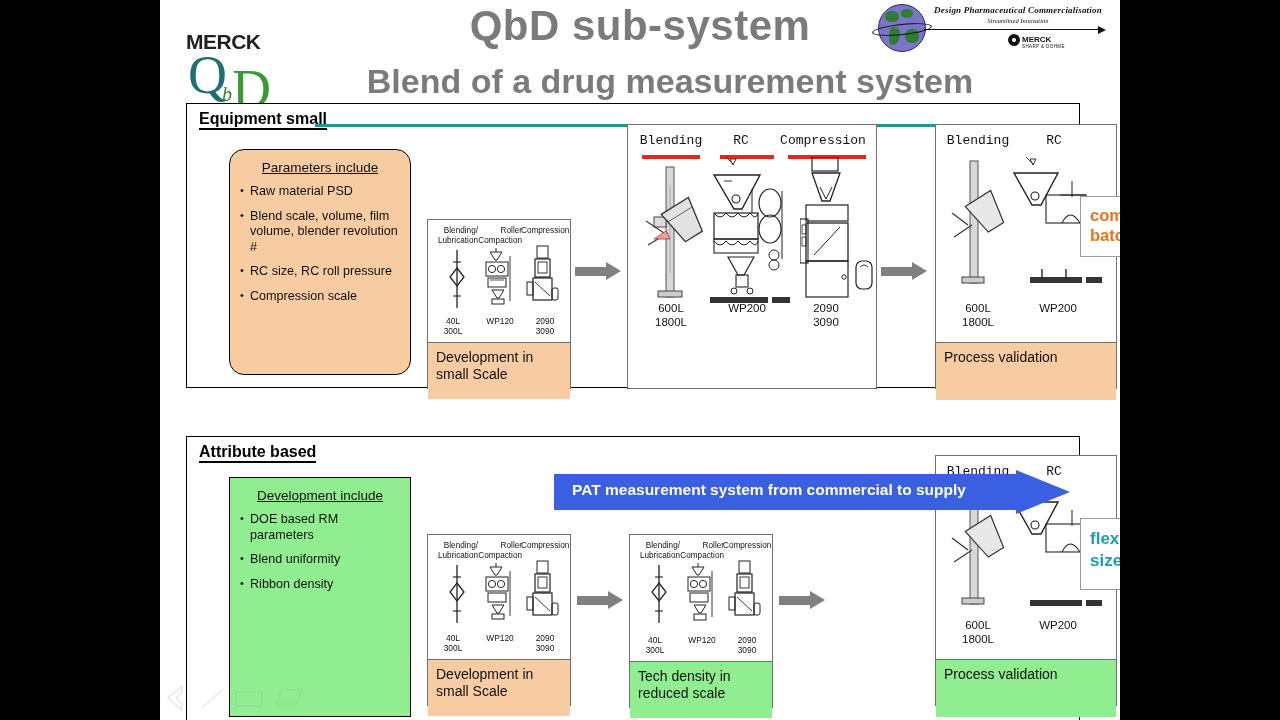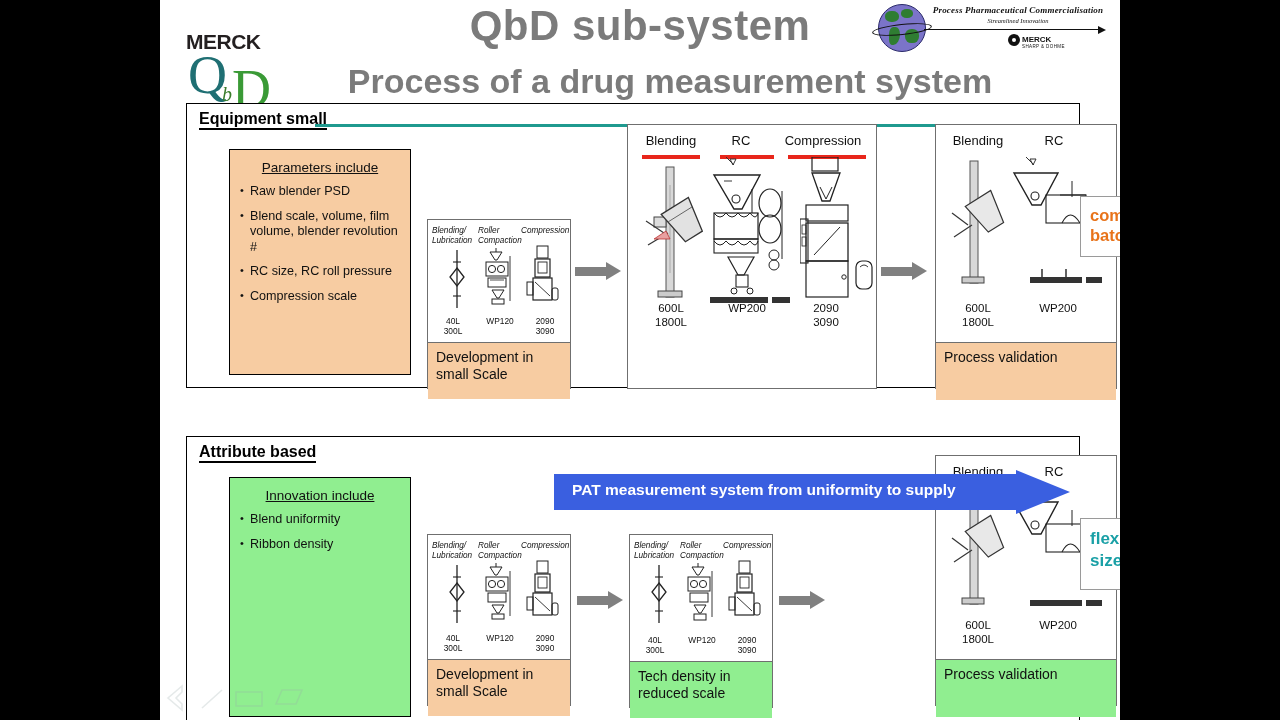--- a/index.html
+++ b/index.html
@@ -53,31 +53,31 @@
   .teal-rule{position:absolute;left:128px;top:20px;width:756px;height:3px;background:#1f9a8f;}
 
   .info-box{position:absolute;border:1px solid #000;}
   .info-title{text-align:center;font-size:13.5px;color:#111;text-decoration:underline;
       margin:10px 0 9px 0;}
   .info-box ul{margin:0;padding:0 8px 0 10px;list-style:none;}
   .info-box li{font-size:12.6px;color:#111;line-height:15.5px;margin-bottom:9px;
       position:relative;padding-left:10px;}
   .info-box li:before{content:"\2022";position:absolute;left:0;top:-1px;font-size:11px;}
 
-  #params-box{left:42px;top:45px;width:180px;height:224px;background:#F7CCA2;}
+  #params-box{left:42px;top:45px;width:180px;height:224px;background:#F7CCA2;border-radius:15px;}
   #attrs-box{left:42px;top:40px;width:180px;height:238px;background:#90EE90;}
 
   
   .card{position:absolute;background:#fff;border:1px solid #6f6f6f;}
   .card .diagram{position:relative;width:100%;background:#fff;}
   .card .caption{font-size:14px;color:#111;line-height:17px;padding:6px 8px;}
 
-  .hdr{position:absolute;font-size:8.2px;color:#111;text-align:left;line-height:9.5px;font-style:italic;}
+  .hdr{position:absolute;font-size:8.2px;color:#111;text-align:right;line-height:9.5px;}
   .scale{position:absolute;font-size:8.4px;color:#111;text-align:center;line-height:10px;}
-  .bighdr{position:absolute;font-size:13px;color:#111;text-align:center;}
+  .bighdr{position:absolute;font-size:13px;color:#111;text-align:center;font-family:Liberation Mono, monospace;}
   .bigscale{position:absolute;font-size:11.5px;color:#111;text-align:center;line-height:14px;}
   .redbar{position:absolute;height:4px;background:#e8261b;}
 
   
   .garrow{position:absolute;height:14px;}
   .garrow .shaft{position:absolute;left:0;top:3px;height:9px;background:#808080;}
   .garrow .head{position:absolute;top:-2px;width:0;height:0;border-top:9px solid transparent;
       border-bottom:9px solid transparent;border-left:15px solid #808080;}
 
   
@@ -109,47 +109,47 @@
   <div id="slide">
 
     <div class="merck-logo">MERCK</div>
     <div class="qbd-mark">
       <span class="q">Q</span>
       <span class="b">b</span>
       <span class="d">D</span>
     </div>
 
     <div class="title1">QbD sub-system</div>
-    <div class="title2">Process of a drug measurement system</div>
+    <div class="title2">Blend of a drug measurement system</div>
 
     <div class="gpc">
       <div class="globe">
         <i style="left:6px;top:6px;width:14px;height:11px;"></i>
         <i style="left:22px;top:4px;width:12px;height:9px;"></i>
         <i style="left:10px;top:22px;width:11px;height:18px;border-radius:40% 40% 60% 30%;"></i>
         <i style="left:26px;top:24px;width:14px;height:14px;"></i>
       </div>
       <div class="ring"></div>
-      <div class="gtext">Process Pharmaceutical Commercialisation</div>
+      <div class="gtext">Design Pharmaceutical Commercialisation</div>
       <div class="gsub">Streamlined Innovation</div>
       <div class="aline"></div>
       <div class="ahead"></div>
       <div class="mkg"></div>
       <div class="mk">MERCK</div>
       <div class="mksub">SHARP &amp; DOHME</div>
     </div>
 
     <div class="section" id="sec-equipment">
       <div class="sec-title">Equipment small</div>
       <div class="teal-rule"></div>
 
       <div class="info-box" id="params-box">
         <div class="info-title">Parameters include</div>
         <ul>
-          <li>Raw blender PSD</li>
+          <li>Raw material PSD</li>
           <li>Blend scale, volume, film volume, blender revolution #</li>
           <li>RC size, RC roll pressure</li>
           <li>Compression scale</li>
         </ul>
       </div>
 
       <div class="card" style="left:240px;top:115px;width:142px;height:168px;">
         <div class="diagram" style="height:122px;">
           <div class="hdr" style="left:4px;top:6px;width:46px;">
             <span>Blending/</span><br><span>Lubrication</span>
@@ -340,22 +340,23 @@
     </div>
 
     <div class="callout" id="callout-commercial">
       <div class="t">commercial batch size</div>
     </div>
 
     <div class="section" id="sec-attribute">
       <div class="sec-title">Attribute based</div>
 
       <div class="info-box" id="attrs-box">
-        <div class="info-title">Innovation include</div>
+        <div class="info-title">Development include</div>
         <ul>
+          <li>DOE based RM parameters</li>
           <li>Blend uniformity</li>
           <li>Ribbon density</li>
         </ul>
       </div>
 
       <div class="card" style="left:240px;top:97px;width:142px;height:170px;">
         <div class="diagram" style="height:124px;">
           <div class="hdr" style="left:4px;top:6px;width:46px;">
             <span>Blending/</span><br><span>Lubrication</span>
           </div>
@@ -509,21 +510,21 @@
           <div class="bigscale" style="left:86px;top:162px;width:72px;">WP200</div>
         </div>
         <div class="caption" style="background:#90EE90;border-top:1px solid #6f6f6f;height:45px;">Process validation</div>
       </div>
     </div>
 
     <div id="pat-banner">
       <svg width="516" height="44" viewBox="0 0 516 44">
         <polygon points="0,4 462,4 462,0 516,22 462,44 462,40 0,40" fill="#3A5FE0"></polygon>
       </svg>
-      <div class="lbl">PAT measurement system from uniformity to supply</div>
+      <div class="lbl">PAT measurement system from commercial to supply</div>
     </div>
 
     <div class="callout" id="callout-flexible">
       <div class="t">flexible batch size</div>
     </div>
 
     <div id="watermark">
       <svg width="220" height="36" viewBox="0 0 220 36">
         <polygon points="18,6 4,18 18,30 18,24 12,18 18,12" fill="none" stroke="#9aa" stroke-width="1.6"></polygon>
         <line x1="38" y1="28" x2="58" y2="10" stroke="#9aa" stroke-width="1.6"></line>

